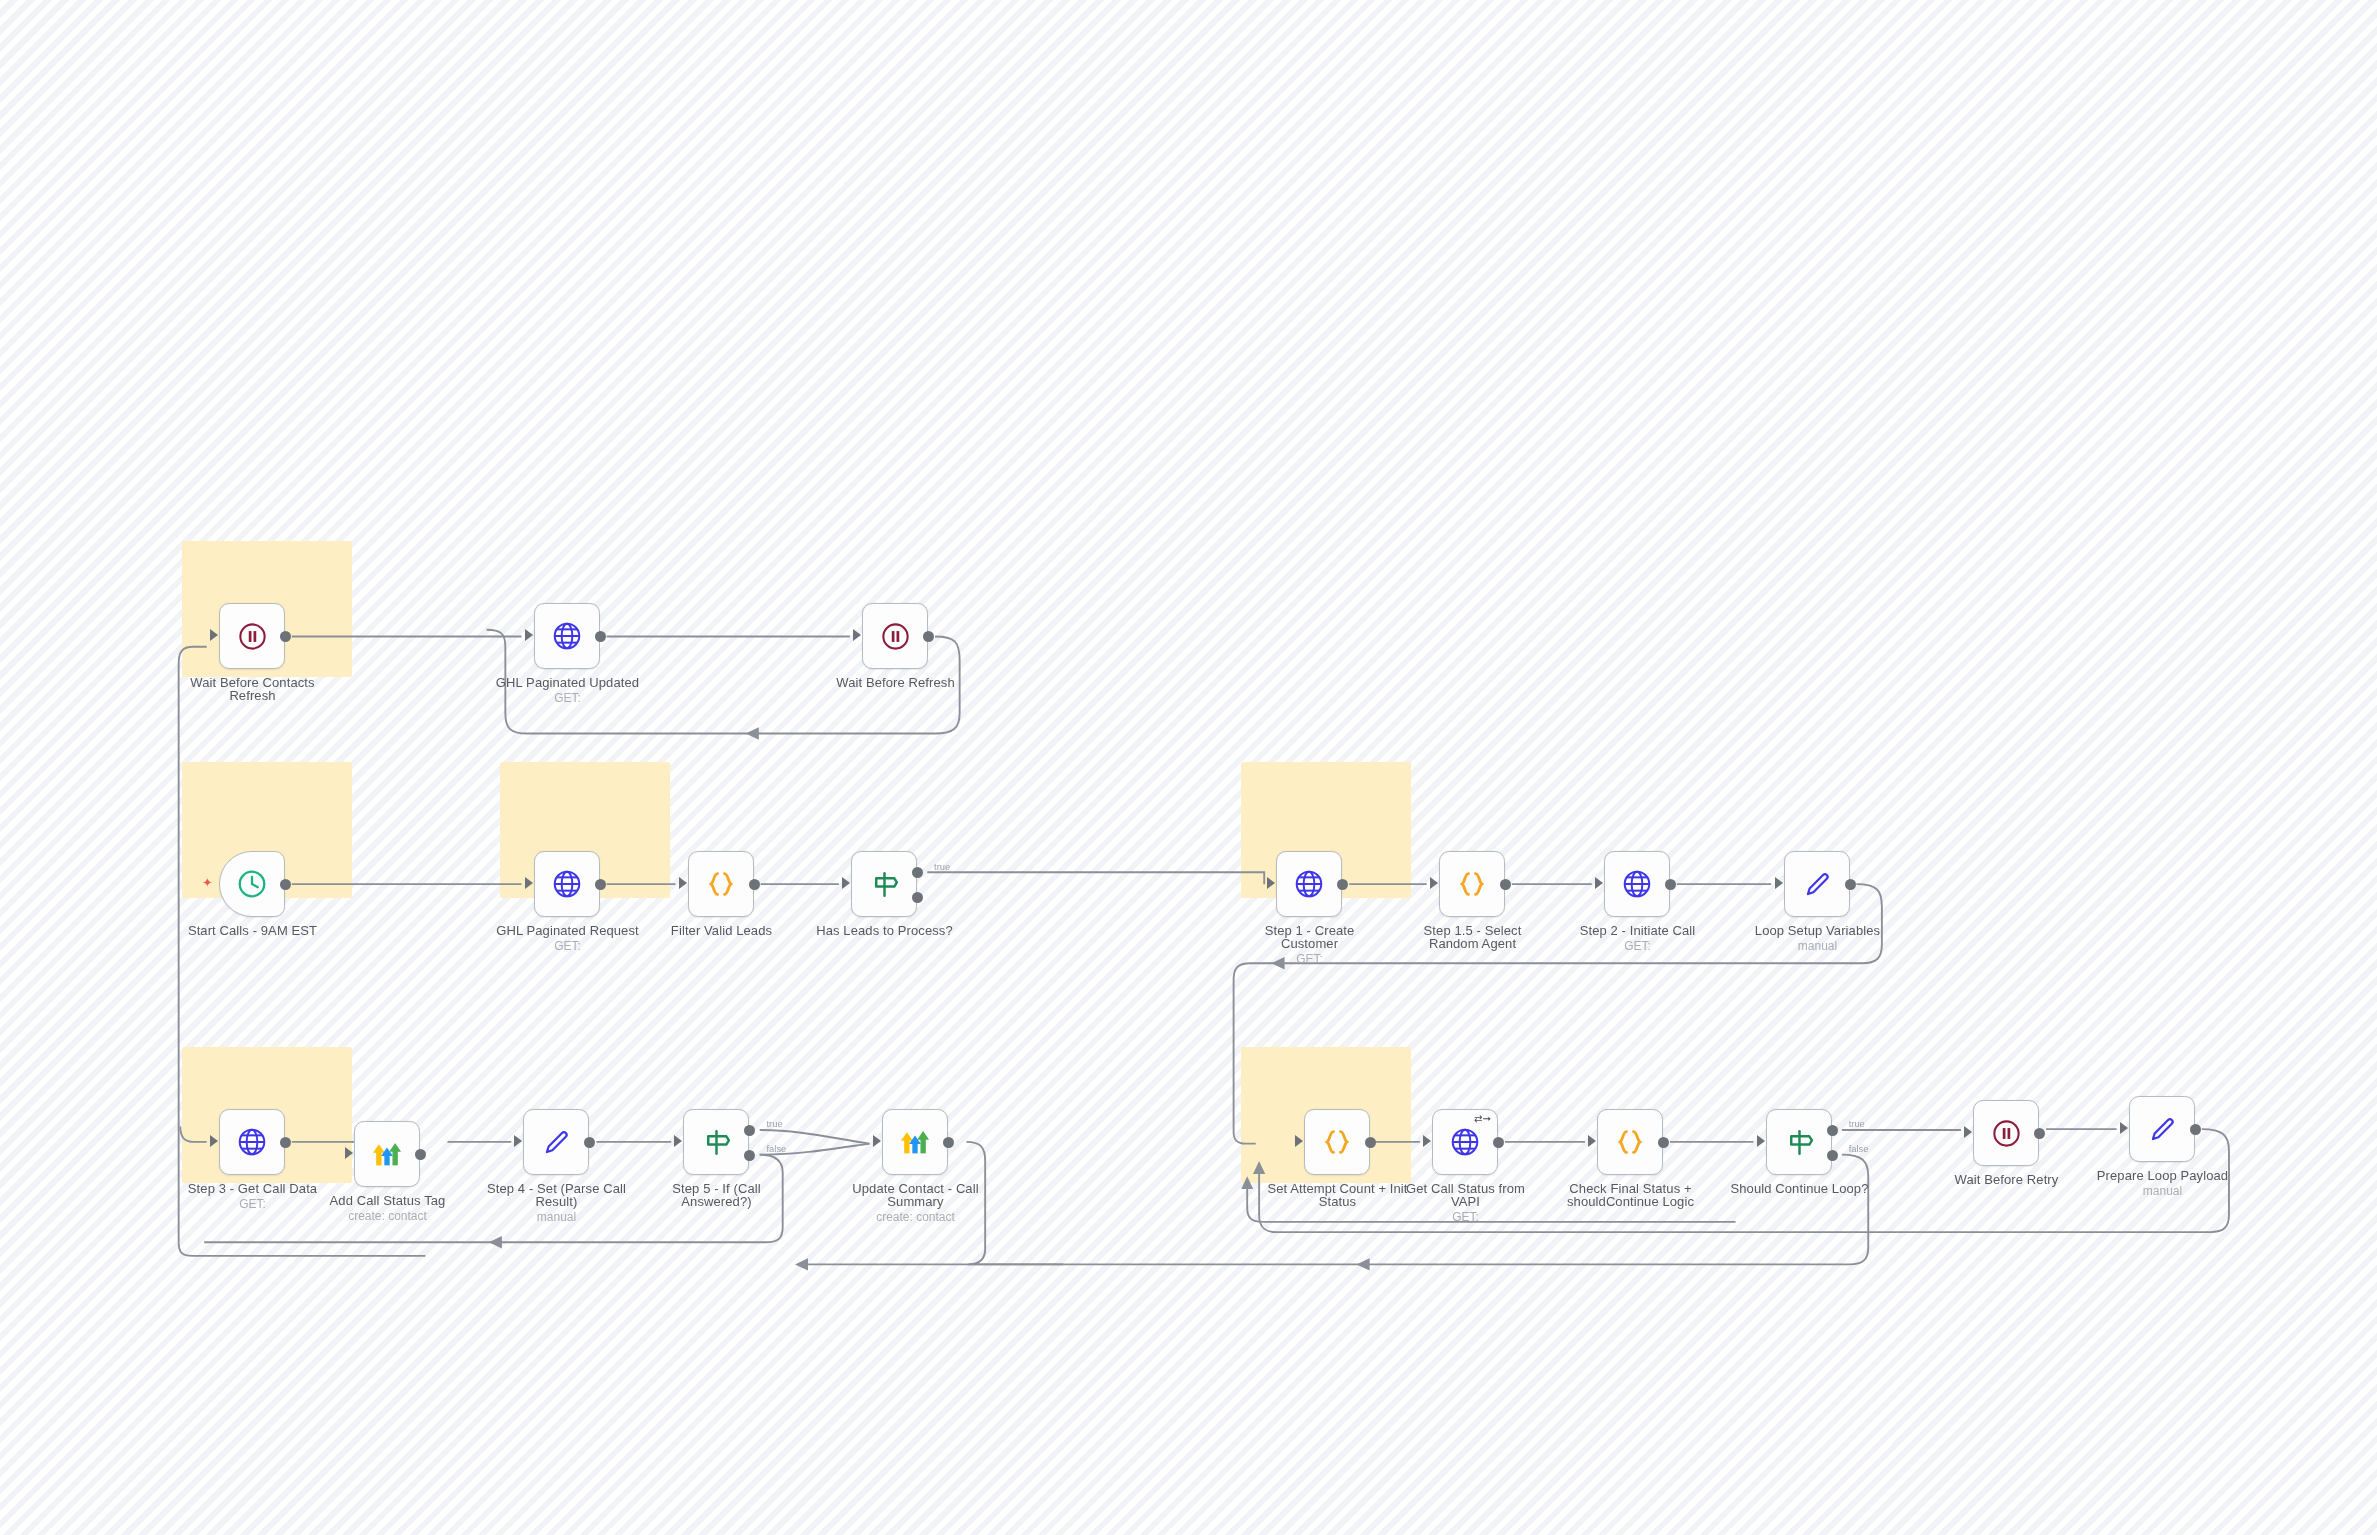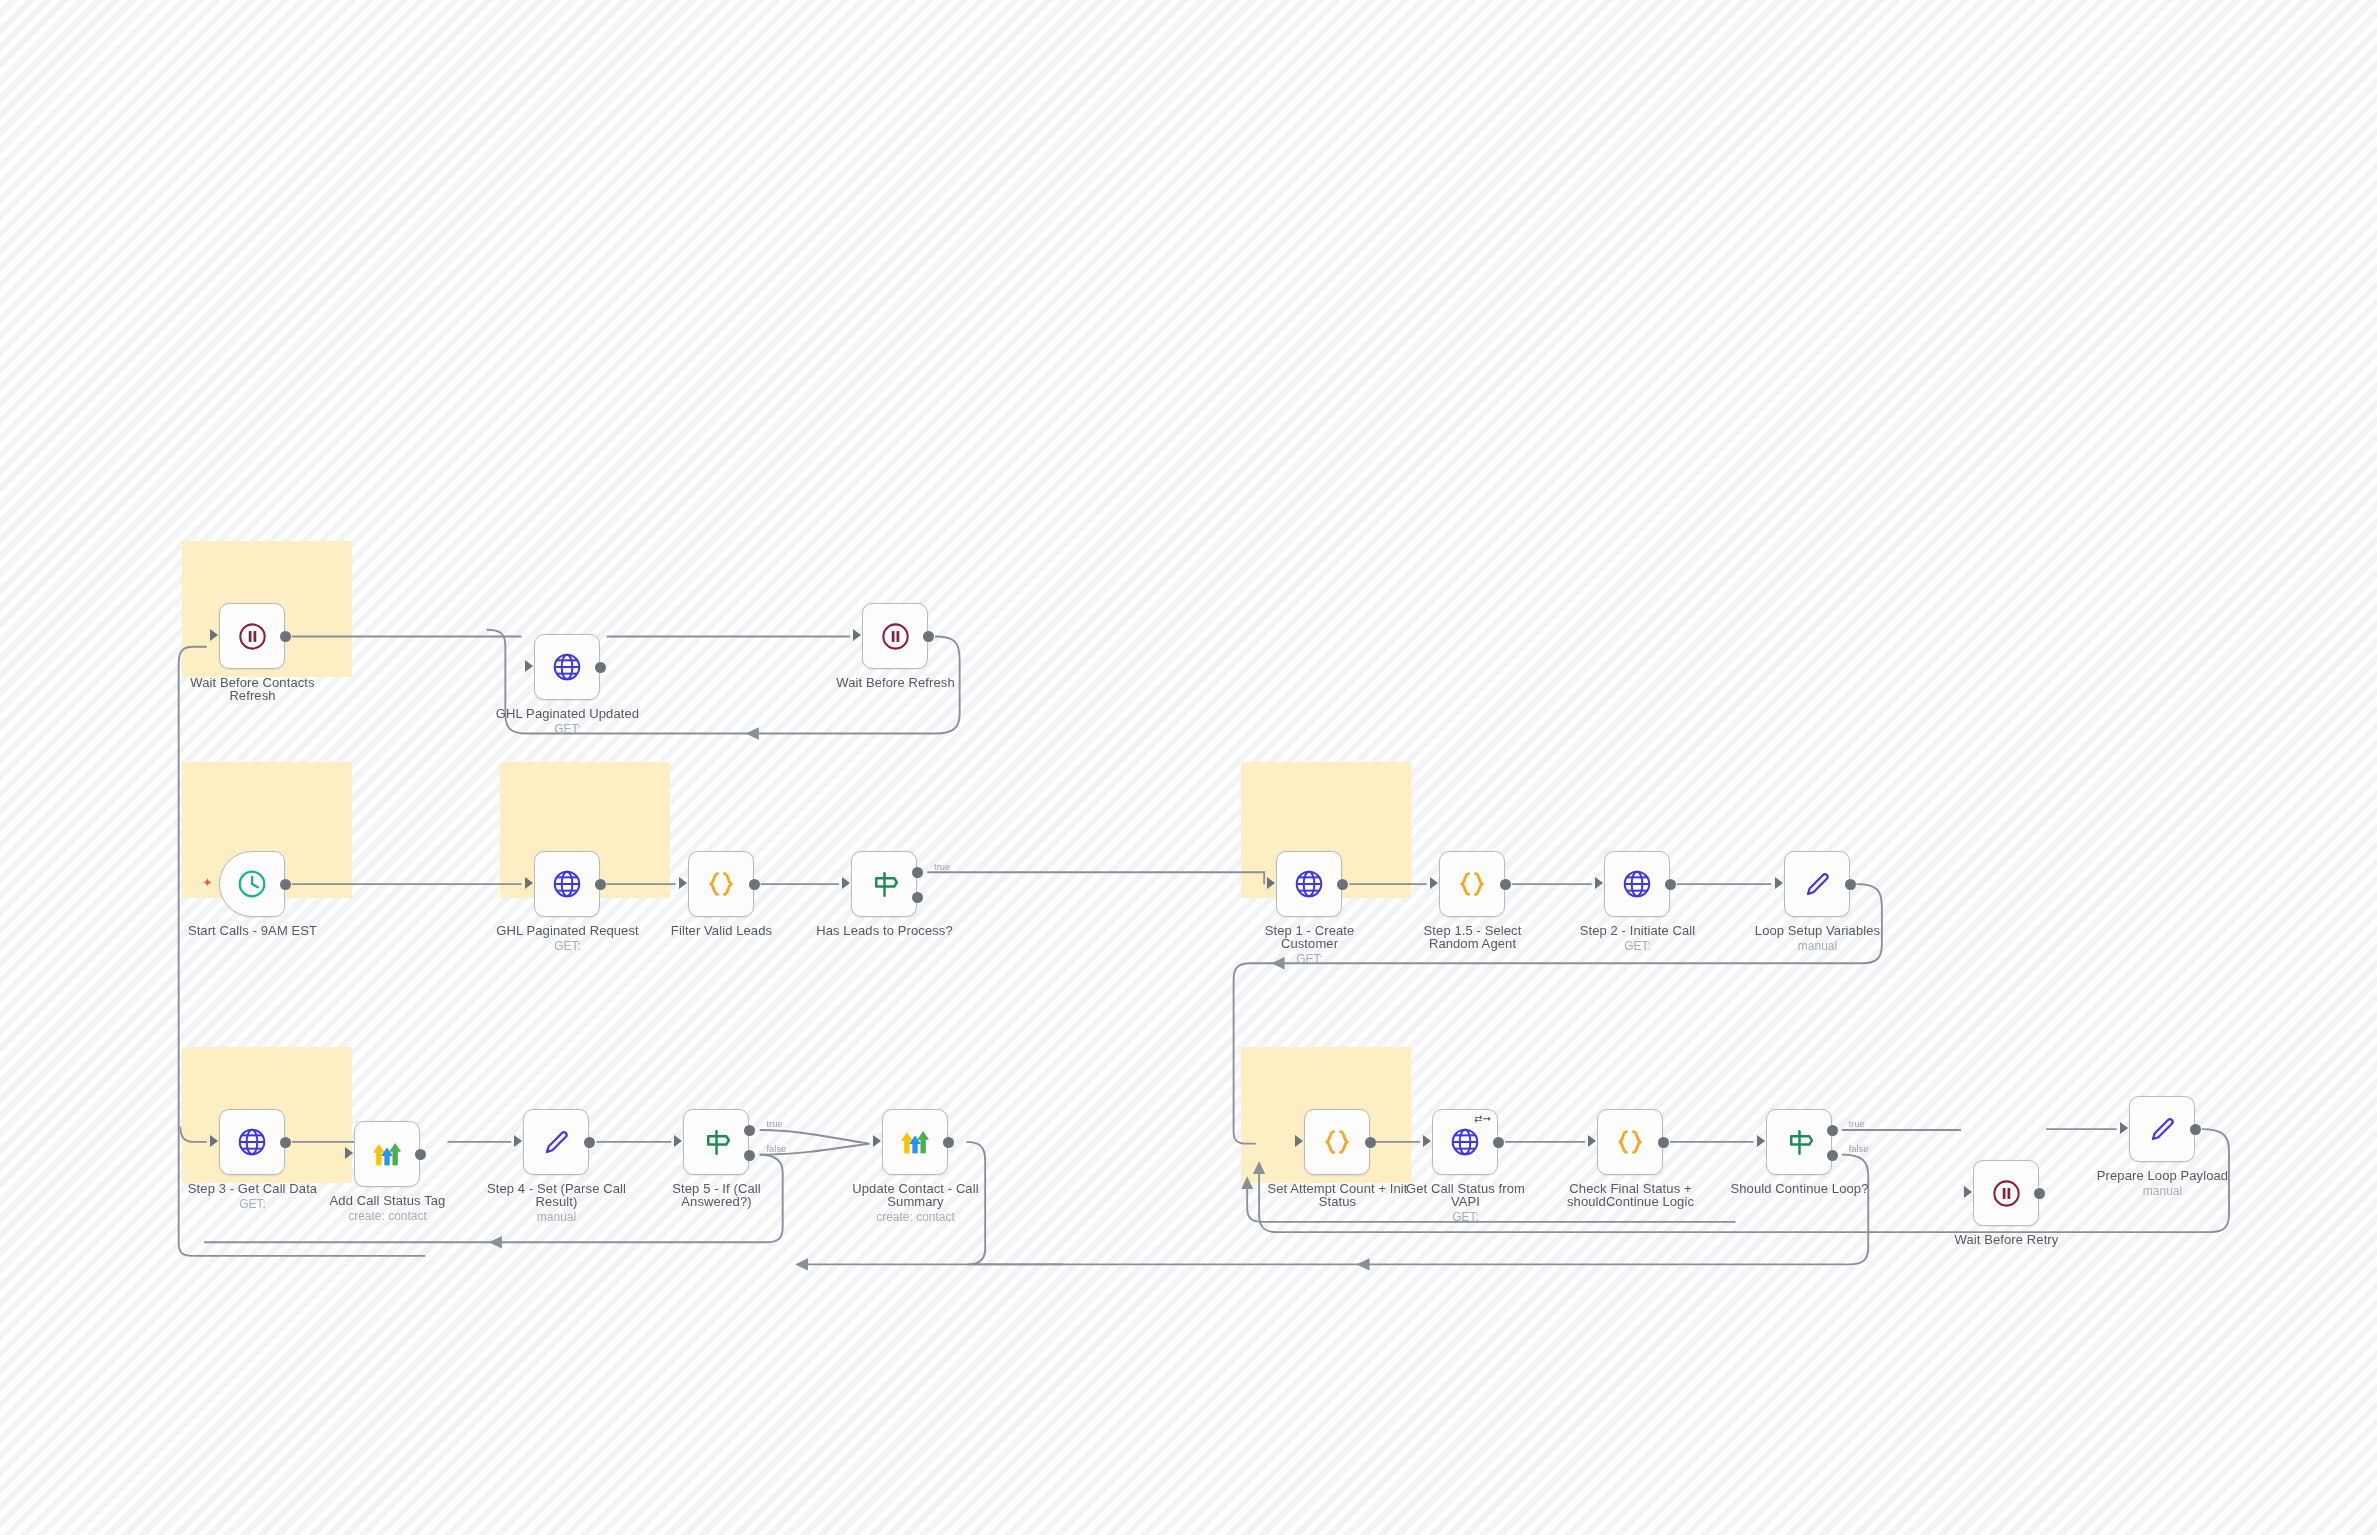--- a/index.html
+++ b/index.html
@@ -274,21 +274,21 @@
             <svg width="31" height="31" viewBox="0 0 24 24" fill="none" stroke="#8C1C3A" stroke-width="1.6">
         <circle cx="12" cy="12" r="9.4"></circle>
         <rect x="9.1" y="7.8" width="2.1" height="8.4" fill="#8C1C3A" stroke="none"></rect>
         <rect x="12.8" y="7.8" width="2.1" height="8.4" fill="#8C1C3A" stroke="none"></rect>
       </svg>
           </span>
         </div>
         <span class="port-out"></span>
         <div class="node-label">Wait Before Contacts Refresh</div>
       </div>
-      <div class="node" style="left: 534px; top: 634px;">
+      <div class="node" style="left: 534px; top: 603px;">
         <span class="port-in"></span>
         <div class="node-box">
           <span class="node-icon">
             <svg width="32" height="32" viewBox="0 0 24 24" fill="none" stroke="#3E35E8" stroke-width="1.5">
         <circle cx="12" cy="12" r="9.2"></circle>
         <ellipse cx="12" cy="12" rx="4" ry="9.2"></ellipse>
         <line x1="2.9" y1="12" x2="21.1" y2="12"></line>
         <line x1="4.4" y1="7" x2="19.6" y2="7"></line>
         <line x1="4.4" y1="17" x2="19.6" y2="17"></line>
       </svg>
@@ -577,21 +577,21 @@
         <line x1="12" y1="3.2" x2="12" y2="20.8" stroke-linecap="round"></line>
         <path d="M12 7.2 L19.6 7.2 L21.6 10.4 L19.6 13.6 L12 13.6"></path>
         <path d="M12 7.2 L5.6 7.2 L5.6 13.6 L12 13.6"></path>
       </svg>
           </span>
         </div>
         <span class="port-out two-a"></span>
         <span class="port-out two-b"></span>
         <div class="node-label">Should Continue Loop?</div>
       </div>
-      <div class="node" style="left: 1973px; top: 1160px;">
+      <div class="node" style="left: 1973px; top: 1100px;">
         <span class="port-in"></span>
         <div class="node-box">
           <span class="node-icon">
             <svg width="31" height="31" viewBox="0 0 24 24" fill="none" stroke="#8C1C3A" stroke-width="1.6">
         <circle cx="12" cy="12" r="9.4"></circle>
         <rect x="9.1" y="7.8" width="2.1" height="8.4" fill="#8C1C3A" stroke="none"></rect>
         <rect x="12.8" y="7.8" width="2.1" height="8.4" fill="#8C1C3A" stroke="none"></rect>
       </svg>
           </span>
         </div>

